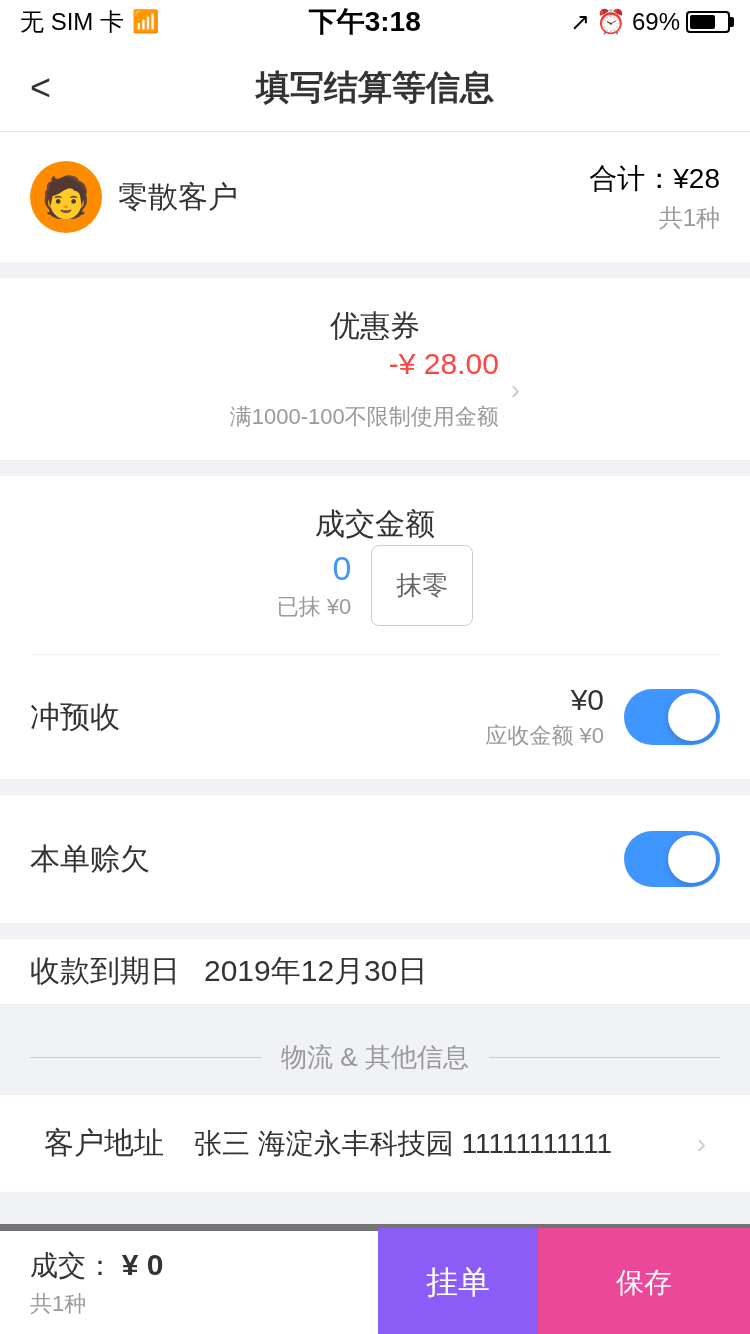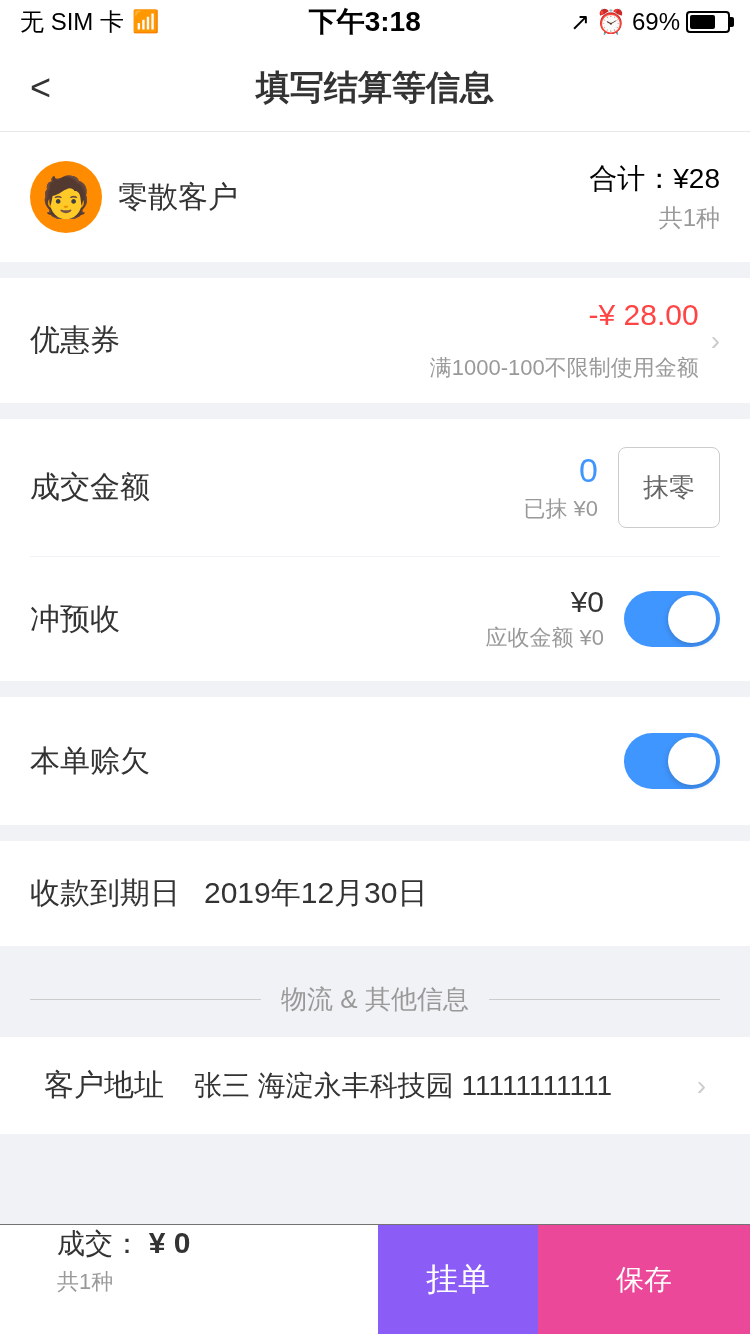--- a/index.html
+++ b/index.html
@@ -127,26 +127,27 @@
     }
     .total-count {
       font-size: 24px;
       color: #999;
       margin-top: 4px;
     }
 
     
     .coupon-row {
       background: #fff;
-      padding: 20px 30px;
+      padding: 28px 30px;
       display: flex;
       align-items: center;
       justify-content: space-between;
       margin-bottom: 16px;
       cursor: pointer;
+      flex-direction: column;
     }
     .coupon-label {
       font-size: 30px;
       color: #333;
     }
     .coupon-right {
       display: flex;
       align-items: center;
       gap: 12px;
     }
@@ -170,20 +171,21 @@
     
     .transaction-section {
       background: #fff;
       margin-bottom: 16px;
     }
     .transaction-row {
       padding: 28px 30px;
       display: flex;
       align-items: center;
       justify-content: space-between;
+      flex-direction: column;
     }
     .row-label {
       font-size: 30px;
       color: #333;
     }
     .row-right {
       display: flex;
       align-items: center;
       gap: 20px;
     }
@@ -277,21 +279,21 @@
       justify-content: space-between;
     }
     .debt-label {
       font-size: 30px;
       color: #333;
     }
 
     
     .due-date-row {
       background: #fff;
-      padding: 32px 30px;
+      padding: 12px 30px;
       display: flex;
       align-items: center;
       gap: 24px;
       margin-bottom: 16px;
     }
     .due-date-label {
       font-size: 30px;
       color: #333;
       white-space: nowrap;
     }
@@ -353,22 +355,22 @@
 
     
     .bottom-bar {
       position: fixed;
       bottom: 0;
       left: 0;
       width: 750px;
       height: 110px;
       background: #fff;
       display: flex;
-      border-top: 1px solid #737373;
-      padding-left: 27px;
+      align-items: center;
+      border-top: 7px solid #737373;
     }
     .bottom-info {
       flex: 1;
       padding: 0 30px;
     }
     .bottom-deal {
       font-size: 28px;
       color: #333;
     }
     .bottom-deal-amount {

